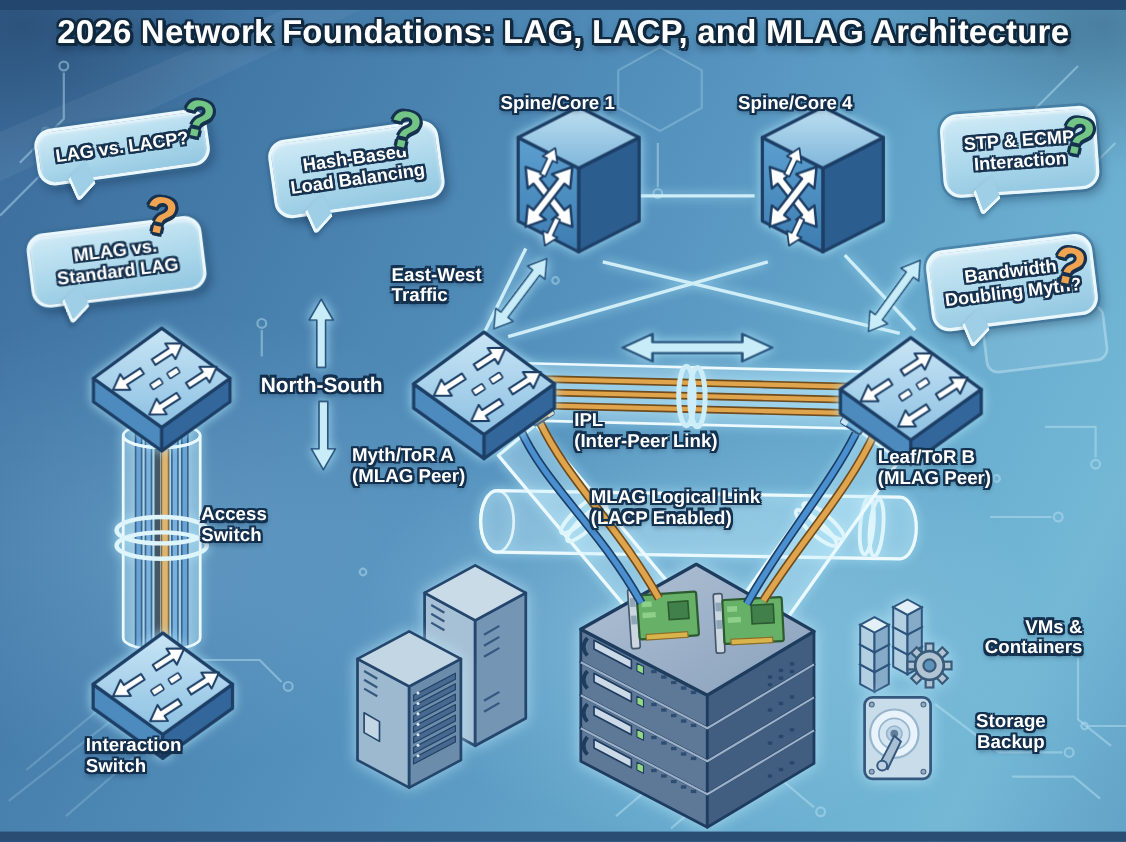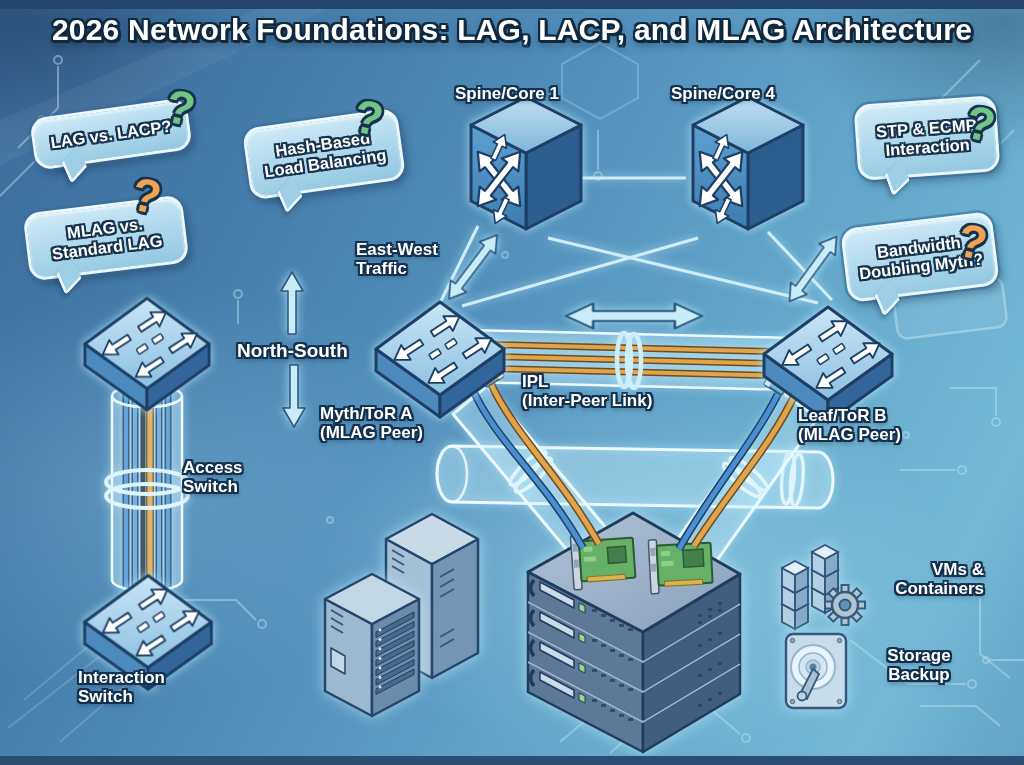--- a/index.html
+++ b/index.html
@@ -494,20 +494,22 @@
   <div class="olbl" style="left:671px;top:84px;width:140px;">Spine/Core 4</div>
   <div class="olbl" style="left:356px;top:240px;width:110px;">East-West
 Traffic</div>
   <div class="olbl" style="left:237px;top:340px;width:112px;font-size:19px;">North-South</div>
   <div class="olbl" style="left:320px;top:404px;width:150px;">Myth/ToR A
 (MLAG Peer)</div>
   <div class="olbl" style="left:798px;top:406px;width:150px;">Leaf/ToR B
 (MLAG Peer)</div>
   <div class="olbl" style="left:522px;top:372px;width:190px;">IPL
 (Inter-Peer Link)</div>
+  <div class="olbl" style="left:537px;top:442px;width:200px;">MLAG Logical Link
+(LACP Enabled)</div>
   <div class="olbl" style="left:183px;top:458px;width:92px;">Access
 Switch</div>
   <div class="olbl" style="left:78px;top:668px;width:140px;">Interaction
 Switch</div>
   <div class="olbl" style="left:864px;top:560px;width:120px;text-align:right;">VMs &amp;
 Containers</div>
   <div class="olbl" style="left:864px;top:646px;width:110px;text-align:center;">Storage
 Backup</div>
 </div>
 

